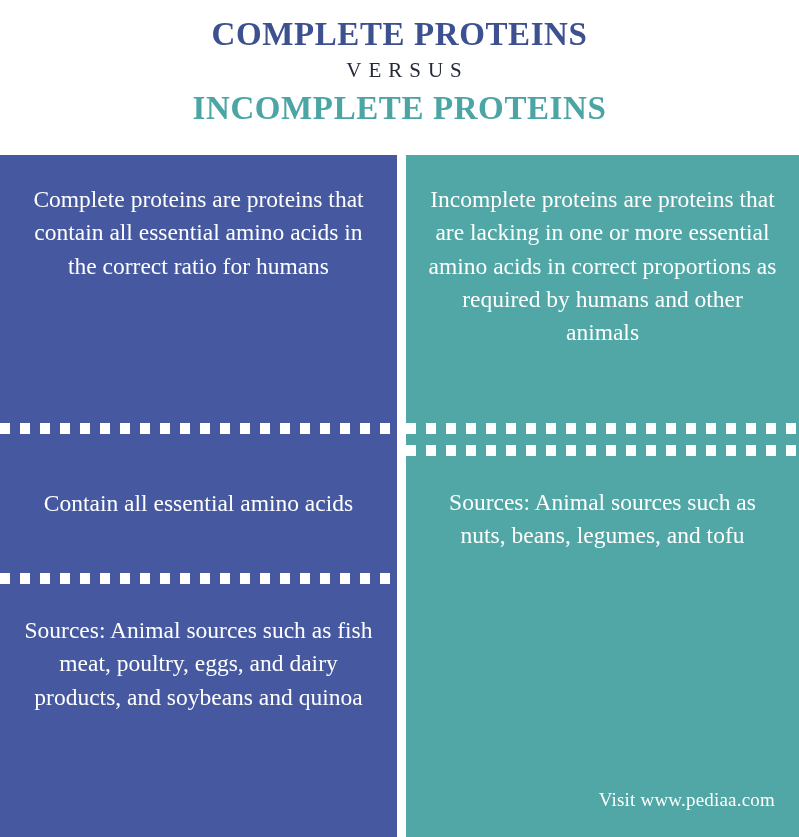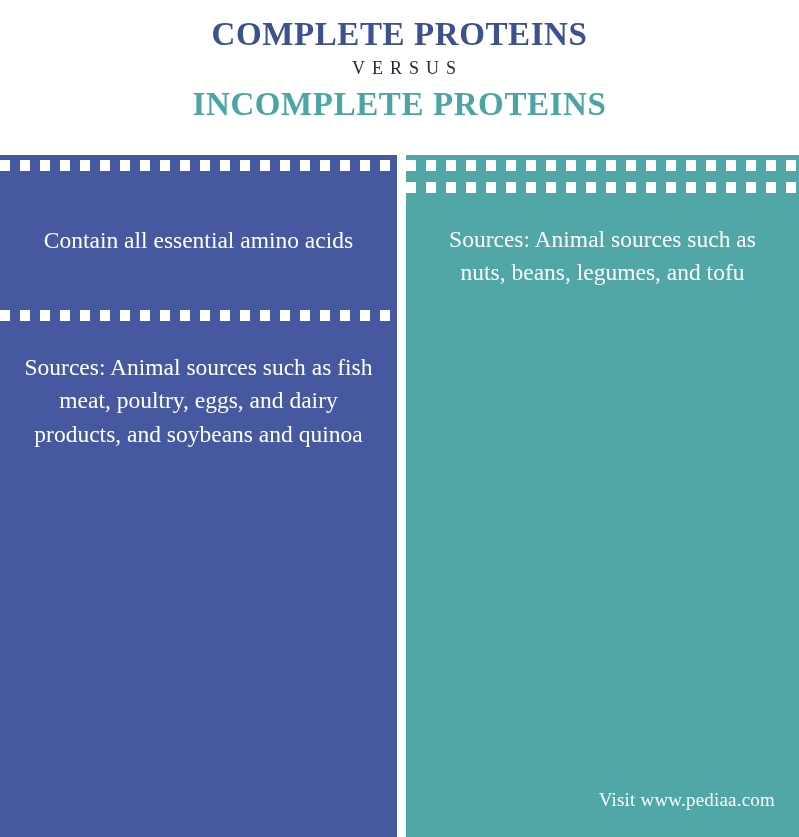--- a/index.html
+++ b/index.html
@@ -39,21 +39,21 @@
     font-weight: bold;
     font-size: 33px;
     letter-spacing: 0.6px;
     color: #3d5191;
     line-height: 1.12;
     text-align: center;
     white-space: nowrap;
   }
   .title-versus {
     font-family: "Liberation Serif", "DejaVu Serif", serif;
-    font-size: 18px;
+    font-size: 21px;
     letter-spacing: 7px;
     color: #25293a;
     line-height: 1.5;
     text-align: center;
     margin-top: 2px;
     margin-left: 16px;
     white-space: nowrap;
   }
   .title-second {
     font-family: "Liberation Serif", "DejaVu Serif", serif;
@@ -172,20 +172,23 @@
   <div class="header">
     <div class="title-main">COMPLETE PROTEINS</div>
     <div class="title-versus">VERSUS</div>
     <div class="title-second">INCOMPLETE PROTEINS</div>
   </div>
 
   <div class="columns">
 
     <div class="column column-left">
 
+      <div class="cell cell-a">
+        <div class="cell-text">Complete proteins are proteins that contain all essential amino acids in the correct ratio for humans</div>
+      </div>
 
       <div class="divider divider-a">
         <div class="divider-line"></div>
       </div>
 
       <div class="cell cell-b">
         <div class="cell-text">Contain all essential amino acids</div>
       </div>
 
       <div class="divider divider-b">
@@ -195,20 +198,23 @@
       <div class="cell cell-c">
         <div class="cell-text">Sources:  Animal sources such as fish meat, poultry, eggs, and dairy products, and soybeans and quinoa</div>
       </div>
 
     </div>
 
     <div class="column-gap"></div>
 
     <div class="column column-right">
 
+      <div class="cell cell-a">
+        <div class="cell-text">Incomplete proteins are proteins that are lacking in one or more essential amino acids in correct proportions as required by humans and other animals</div>
+      </div>
 
       <div class="divider divider-a">
         <div class="divider-line"></div>
       </div>
 
 
       <div class="divider divider-b">
         <div class="divider-line"></div>
       </div>
 

